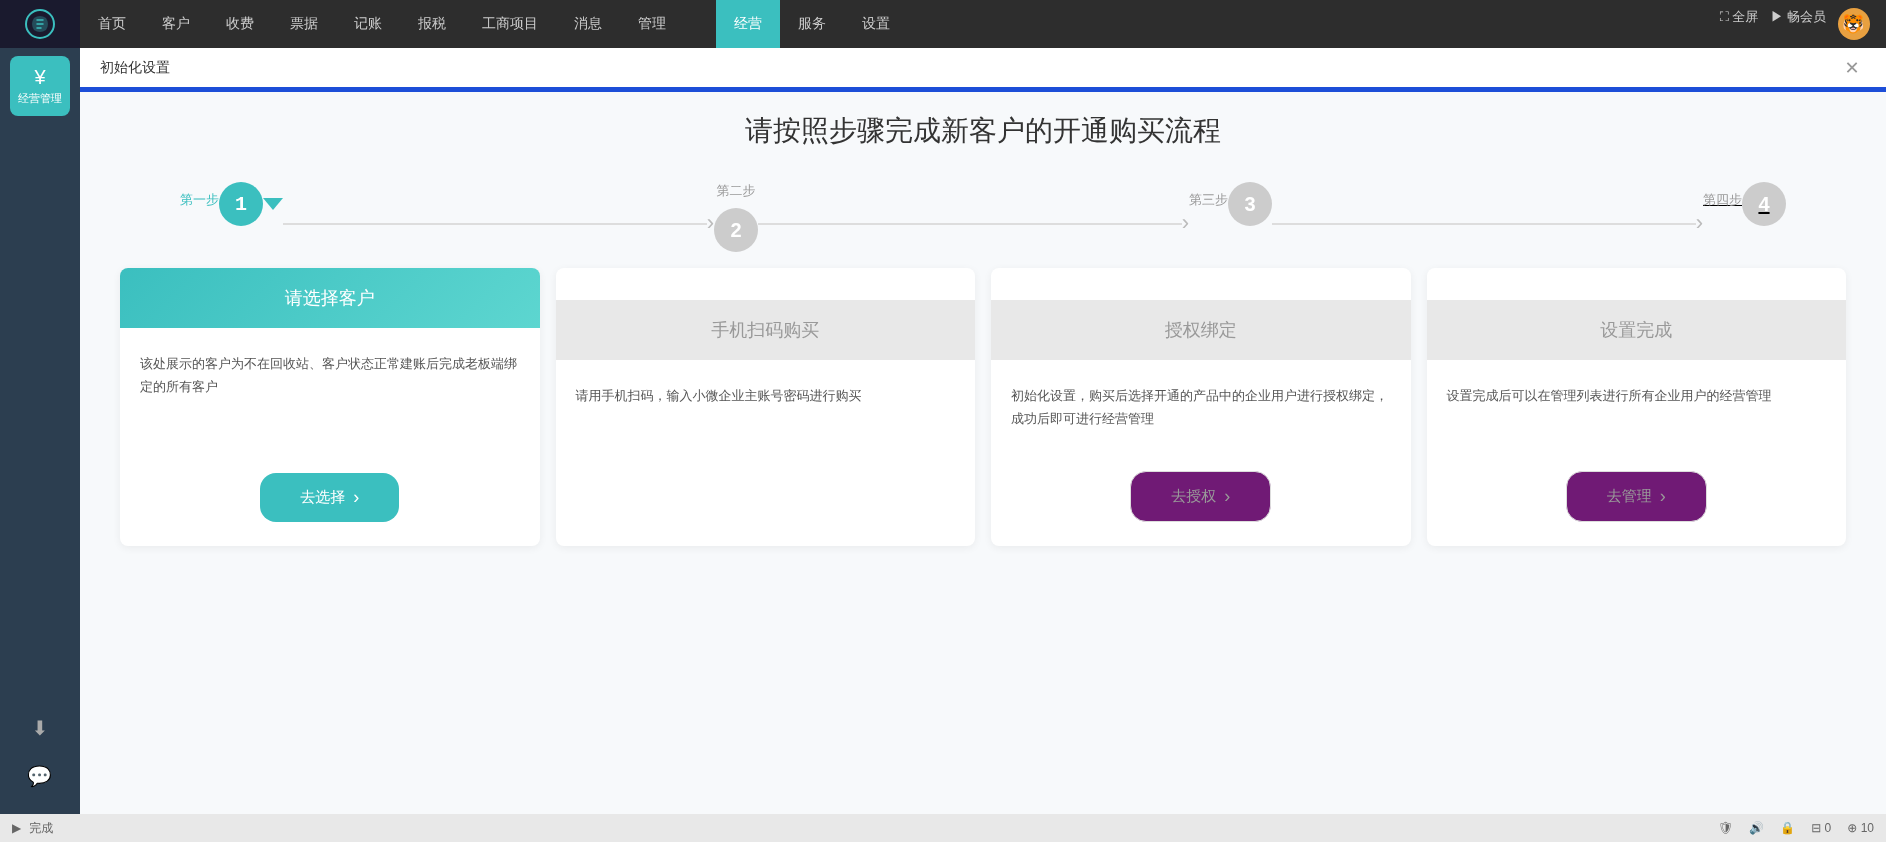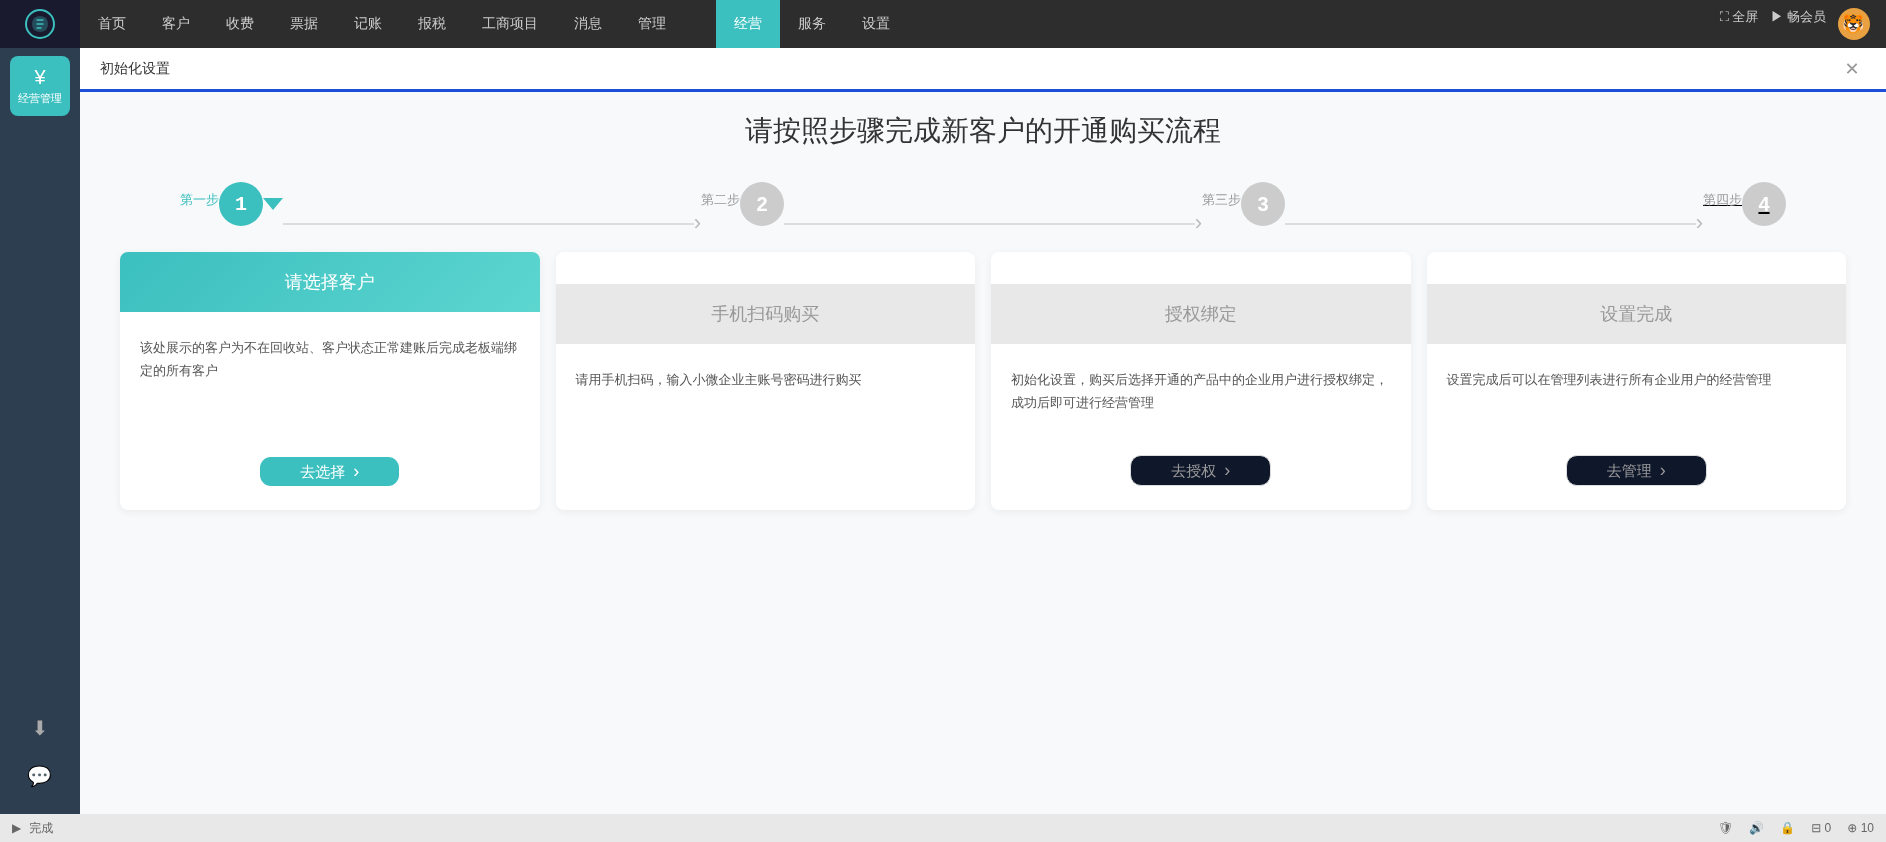--- a/index.html
+++ b/index.html
@@ -133,21 +133,21 @@
       display: flex;
       flex-direction: column;
       overflow: hidden;
       position: relative;
     }
     .content-header {
       height: 44px;
       display: flex;
       align-items: center;
       padding: 0 20px;
-      border-bottom: 3px solid #1d4ed8;
+      border-bottom: 5px solid #1d4ed8;
       font-size: 14px;
       color: #333;
       flex-shrink: 0;
     }
     .close-btn {
       margin-left: auto;
       cursor: pointer;
       font-size: 18px;
       color: #999;
       width: 28px; height: 28px;
@@ -205,35 +205,35 @@
       color: #555;
       line-height: 1.8;
       flex: 1;
     }
     .card-footer {
       padding: 16px 20px 24px;
       display: flex;
       justify-content: center;
     }
     .card-btn {
-      padding: 4px 40px;
-      border-radius: 11px;
+      padding: 14px 40px;
+      border-radius: 16px;
       border: none;
       font-size: 15px;
       cursor: pointer;
       display: flex;
-      align-items: flex-end;
+      align-items: center;
       gap: 8px;
     }
     .card-btn.active-btn {
       background: #3bbfbf;
       color: #fff;
     }
     .card-btn.inactive-btn {
-      background: #0f172a;
+      background: #701a75;
       color: #999;
       border: 1px solid #ddd;
     }
     .card-btn:disabled {
       cursor: not-allowed;
     }
   </style>
 </head>
 <body>
 
@@ -297,21 +297,21 @@
           </div>
 
           <div style="width:0;height:0;border-left:10px solid transparent;border-right:10px solid transparent;border-top:12px solid #3bbfbf;margin-top:0;"></div>
         </div>
 
         <div style="flex:1;display:flex;align-items:center;margin-top:30px;">
           <div style="flex:1;height:2px;background:#ddd;"></div>
           <span style="font-size:22px;color:#bbb;margin-top:-2px;">›</span>
         </div>
 
-        <div style="display:flex;align-items:center;">
+        <div style="display:flex;flex-direction:column;align-items:center;">
           <span style="font-size:13px;color:#999;margin-bottom:8px;">第二步</span>
           <div style="width:44px;height:44px;border-radius:50%;background:#ccc;display:flex;align-items:center;justify-content:center;font-size:20px;color:#fff;font-weight:bold;">
             <span>2</span>
           </div>
         </div>
 
         <div style="flex:1;display:flex;align-items:center;margin-top:30px;">
           <div style="flex:1;height:2px;background:#ddd;"></div>
           <span style="font-size:22px;color:#bbb;margin-top:-2px;">›</span>
         </div>

